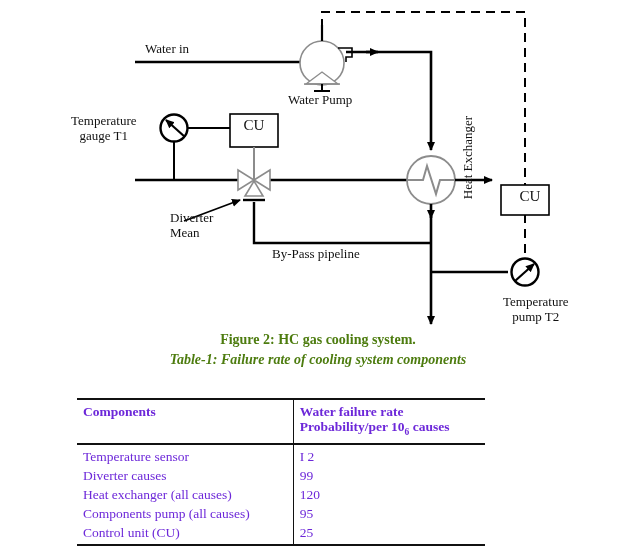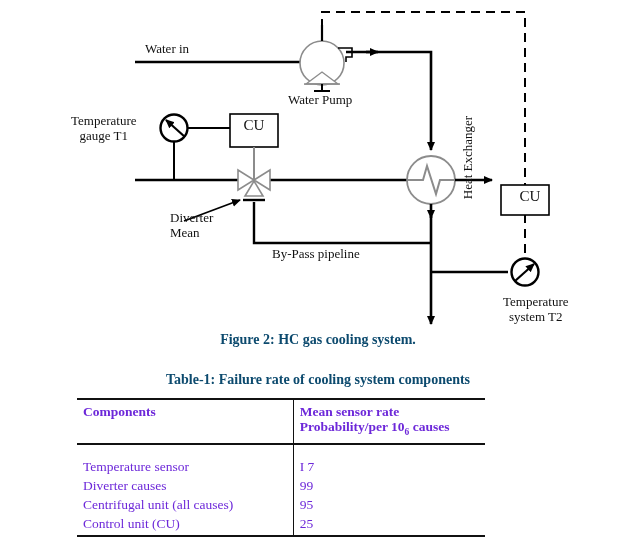--- a/index.html
+++ b/index.html
@@ -58,24 +58,24 @@
   #lbl-temp-t2    { left: 503px; top: 294px; text-align: center; }
 
   
   .caption {
     position: absolute;
     width: 636px;
     text-align: center;
     font-family: "Liberation Serif", "DejaVu Serif", serif;
     font-weight: bold;
     font-size: 14px;
-    color: #0c4a6e;
+    color: #4d7c0f;
   }
   #caption-figure { top: 332px; }
-  #caption-table  { top: 372px; }
+  #caption-table  { top: 352px; font-style: italic; }
 
   
   #failure-table {
     position: absolute;
     left: 77px;
     top: 398px;
     width: 408px;
     border-collapse: collapse;
     font-family: "Liberation Serif", "DejaVu Serif", serif;
     font-size: 13.5px;
@@ -98,21 +98,21 @@
     border-top: 2.5px solid #111;
     border-bottom: 2.5px solid #111;
   }
   #failure-table tbody tr:last-child {
     border-bottom: 2.5px solid #111;
     margin-top: 16px;
   }
   #failure-table .col-comp { width: 218px; border-right: 1.4px solid #111; }
   #failure-table .col-rate { width: 190px; }
   #failure-table tbody td { line-height: 17px; }
-  #failure-table tbody tr:first-child td { padding-top: 13px; }
+  #failure-table tbody tr:first-child td { padding-top: 3px; }
   #failure-table tbody tr:last-child td { padding-bottom: 3px; }
   .sub6 { font-size: 9.5px; vertical-align: sub; }
 </style>
 </head>
 <body>
 
 <div id="page">
 
   <div id="diagram">
 
@@ -235,49 +235,53 @@
 
     <div class="dgm-label" id="lbl-diverter">
       <div>Diverter</div>
       <div>Mean</div>
     </div>
 
     <div class="dgm-label" id="lbl-bypass">By-Pass pipeline</div>
 
     <div class="dgm-label" id="lbl-temp-t2">
       <div>Temperature</div>
-      <div>system T2</div>
+      <div>pump T2</div>
     </div>
   </div>
 
   <div class="caption" id="caption-figure">Figure 2: HC gas cooling system.</div>
 
   <div class="caption" id="caption-table">Table-1: Failure rate of cooling system components</div>
 
   <table id="failure-table">
     <thead>
       <tr>
         <th class="col-comp">Components</th>
         <th class="col-rate">
-          <span>Mean sensor rate</span><br>
+          <span>Water failure rate</span><br>
           <span>Probability/per 10</span><span class="sub6">6</span><span> causes</span>
         </th>
       </tr>
     </thead>
     <tbody id="table-body">
         <tr>
           <td class="col-comp">Temperature sensor</td>
-          <td class="col-rate">I 7</td>
+          <td class="col-rate">I 2</td>
         </tr>
         <tr>
           <td class="col-comp">Diverter causes</td>
           <td class="col-rate">99</td>
         </tr>
         <tr>
-          <td class="col-comp">Centrifugal unit (all causes)</td>
+          <td class="col-comp">Heat exchanger (all causes)</td>
+          <td class="col-rate">120</td>
+        </tr>
+        <tr>
+          <td class="col-comp">Components pump (all causes)</td>
           <td class="col-rate">95</td>
         </tr>
         <tr>
           <td class="col-comp">Control unit (CU)</td>
           <td class="col-rate">25</td>
         </tr>
       </tbody>
   </table>
 
 </div>

